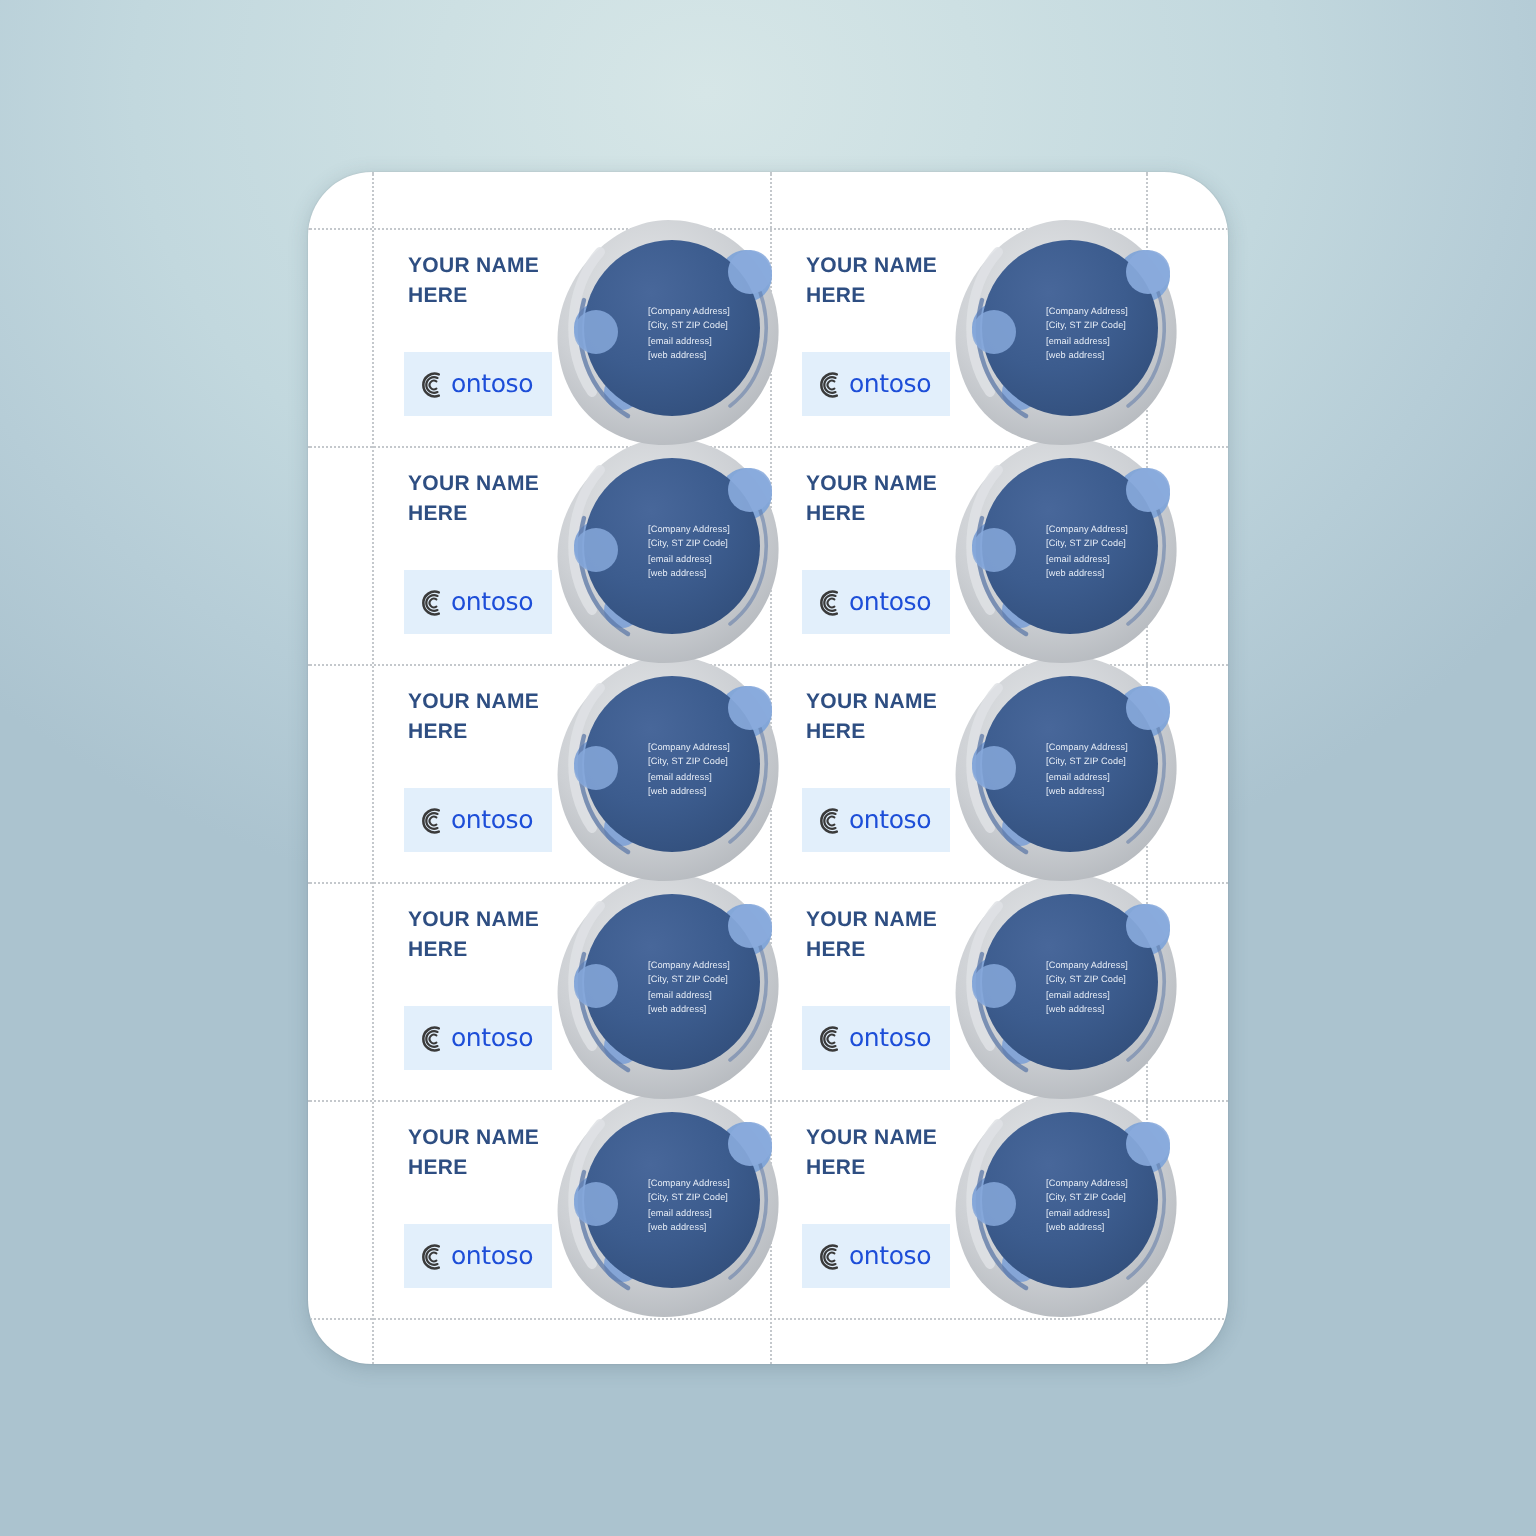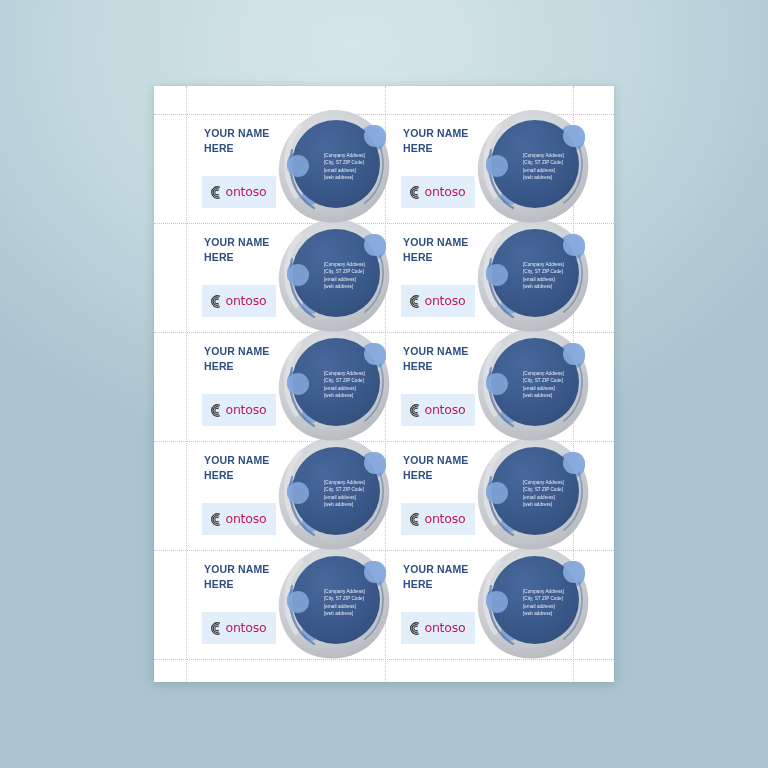--- a/index.html
+++ b/index.html
@@ -12,20 +12,21 @@
     position:relative;width:768px;height:768px;
     background:
       radial-gradient(ellipse 520px 420px at 46% 6%, #d6e6e7 0%, #cde0e3 26%, #c2d8de 55%, #b6cdd7 78%, #abc3cf 100%);
   }
   
   #sheet{
     position:absolute;left:154px;top:86px;width:460px;height:596px;
     background:#ffffff;
     box-shadow:0 2px 10px rgba(60,80,95,.22), 0 0 1px rgba(0,0,0,.12);
     overflow:hidden;
+    border-radius:32px;
   }
   
   .guide{position:absolute;pointer-events:none;}
   .guide.v{top:0;bottom:0;width:0;border-left:1px dotted #c4c8cc;}
   .guide.h{left:0;right:0;height:0;border-top:1px dotted #c4c8cc;}
 
   
   #grid{
     position:absolute;left:32px;top:28px;width:387px;height:545px;
     display:grid;
@@ -56,21 +57,21 @@
   
   .logo-plate{
     position:absolute;left:16px;top:62px;width:74px;height:32px;
     background:#e2effb;z-index:4;
     display:flex;align-items:center;justify-content:center;
   }
   .logo-wrap{display:flex;align-items:center;gap:0px;}
   .logo-mark{display:block;width:15px;height:15px;margin-right:-1px;}
   .logo-word{
     font-family:"DejaVu Sans", sans-serif;
-    font-size:12.5px;color:#be185d;letter-spacing:-.2px;
+    font-size:12.5px;color:#1d4ed8;letter-spacing:-.2px;
     line-height:1;position:relative;top:.5px;
   }
 
   
   .art{position:absolute;left:84px;top:-12px;width:128px;height:128px;z-index:2;}
   .art svg{display:block;width:128px;height:128px;}
 
   
   .address{
     position:absolute;left:138px;top:38px;width:74px;

